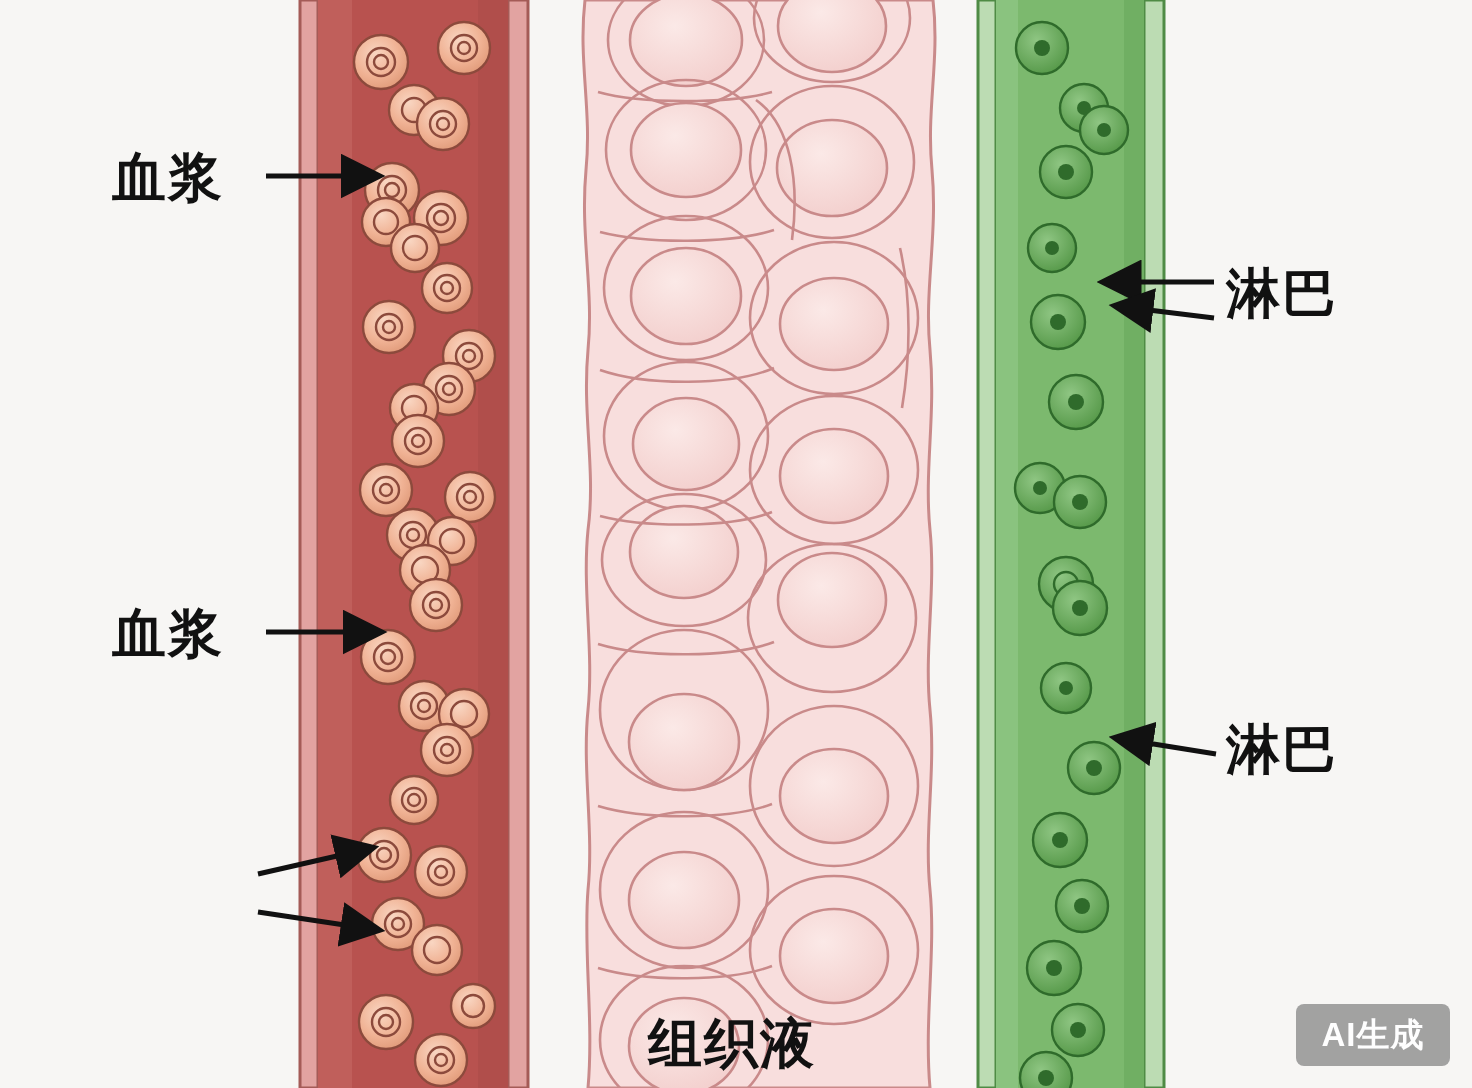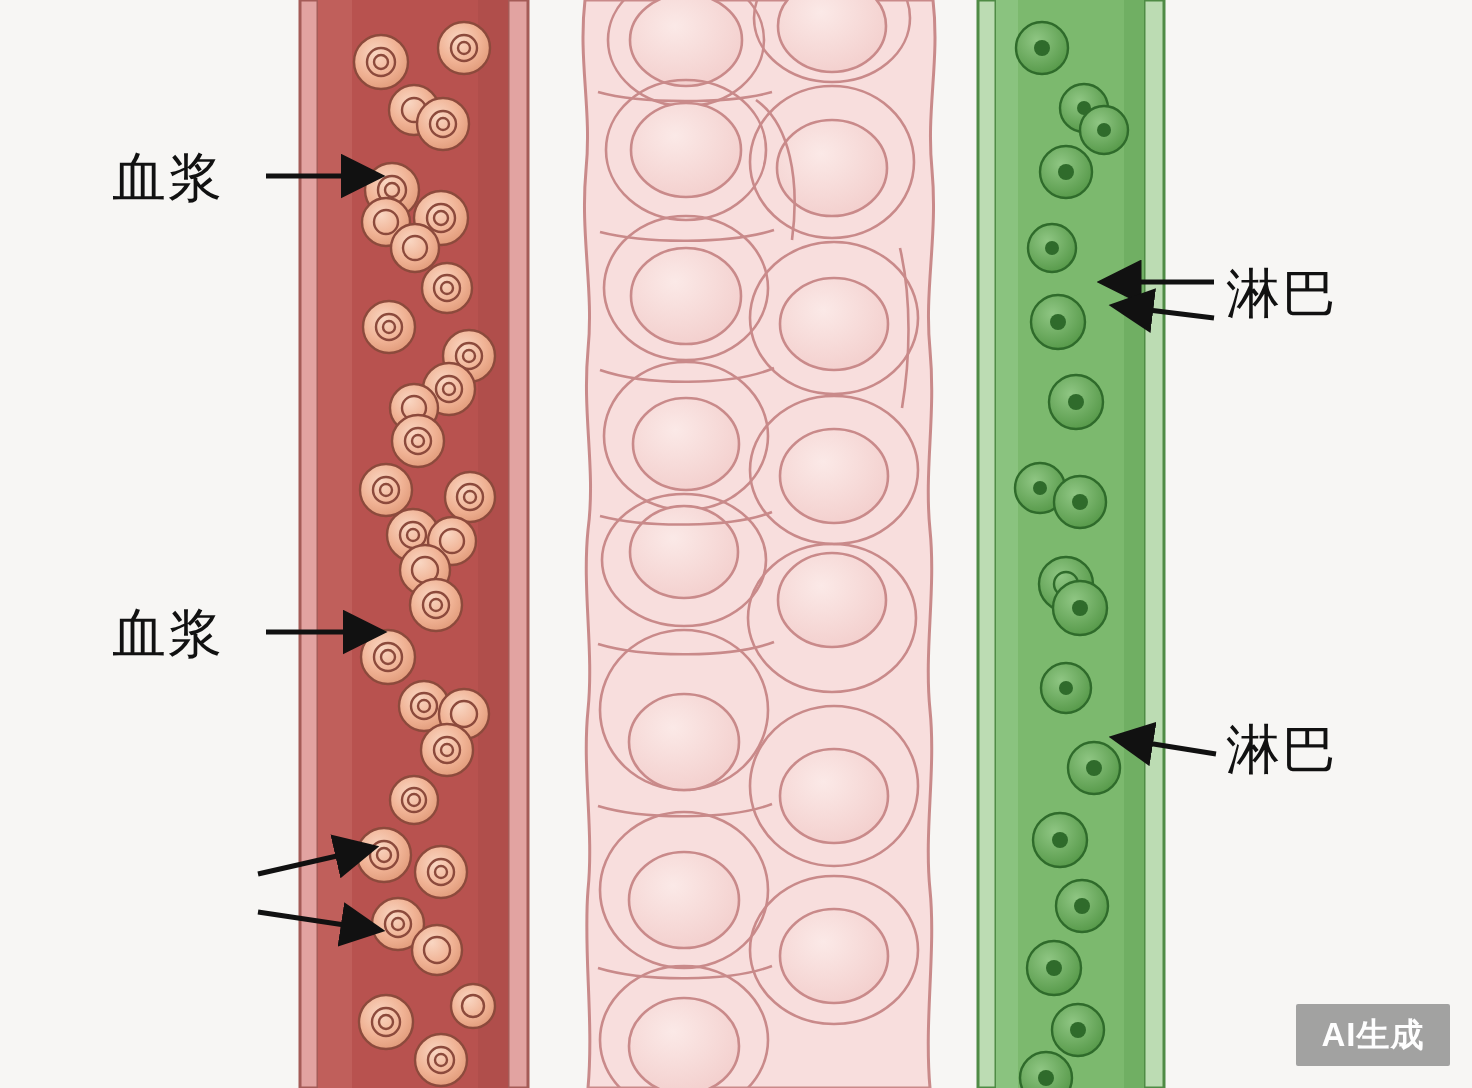--- a/index.html
+++ b/index.html
@@ -8,32 +8,32 @@
     background:#f7f6f4;
     font-family:"Liberation Sans","DejaVu Sans",sans-serif;
     overflow:hidden;
     position:relative;
   }
   #stage{position:absolute;left:0;top:0;width:1472px;height:1088px;}
   svg.diagram{position:absolute;left:0;top:0;width:1472px;height:1088px;display:block;}
   .label{
     position:absolute;
     font-size:54px;
-    font-weight:400;
+    font-weight:700;
     color:#111;
     letter-spacing:2px;
     white-space:nowrap;
     font-family:"Liberation Sans","DejaVu Sans",sans-serif;
   }
   .watermark{
     position:absolute;
     right:22px;bottom:22px;
     width:154px;height:62px;
     background:#9b9b9b;
-    border-radius:2px;
+    border-radius:8px;
     color:#ffffff;
     font-size:33px;
     font-weight:700;
     display:flex;align-items:center;justify-content:center;
     letter-spacing:1px;
     opacity:.92;
   }
 </style>
 </head>
 <body>
@@ -379,15 +379,16 @@
       <line x1="1214" y1="282" x2="1104" y2="282"></line>
       <line x1="1214" y1="318" x2="1116" y2="306"></line>
       <line x1="1216" y1="754" x2="1116" y2="738"></line>
     </g>
   </svg>
 
   <div class="label" style="left:112px;top:142px;">血浆</div>
   <div class="label" style="left:112px;top:598px;">血浆</div>
   <div class="label" style="left:1226px;top:258px;">淋巴</div>
   <div class="label" style="left:1226px;top:714px;">淋巴</div>
+  <div class="label" style="left:648px;top:1008px;">组织液</div>
 
   <div class="watermark">AI生成</div>
 </div>
 
 </body></html>

